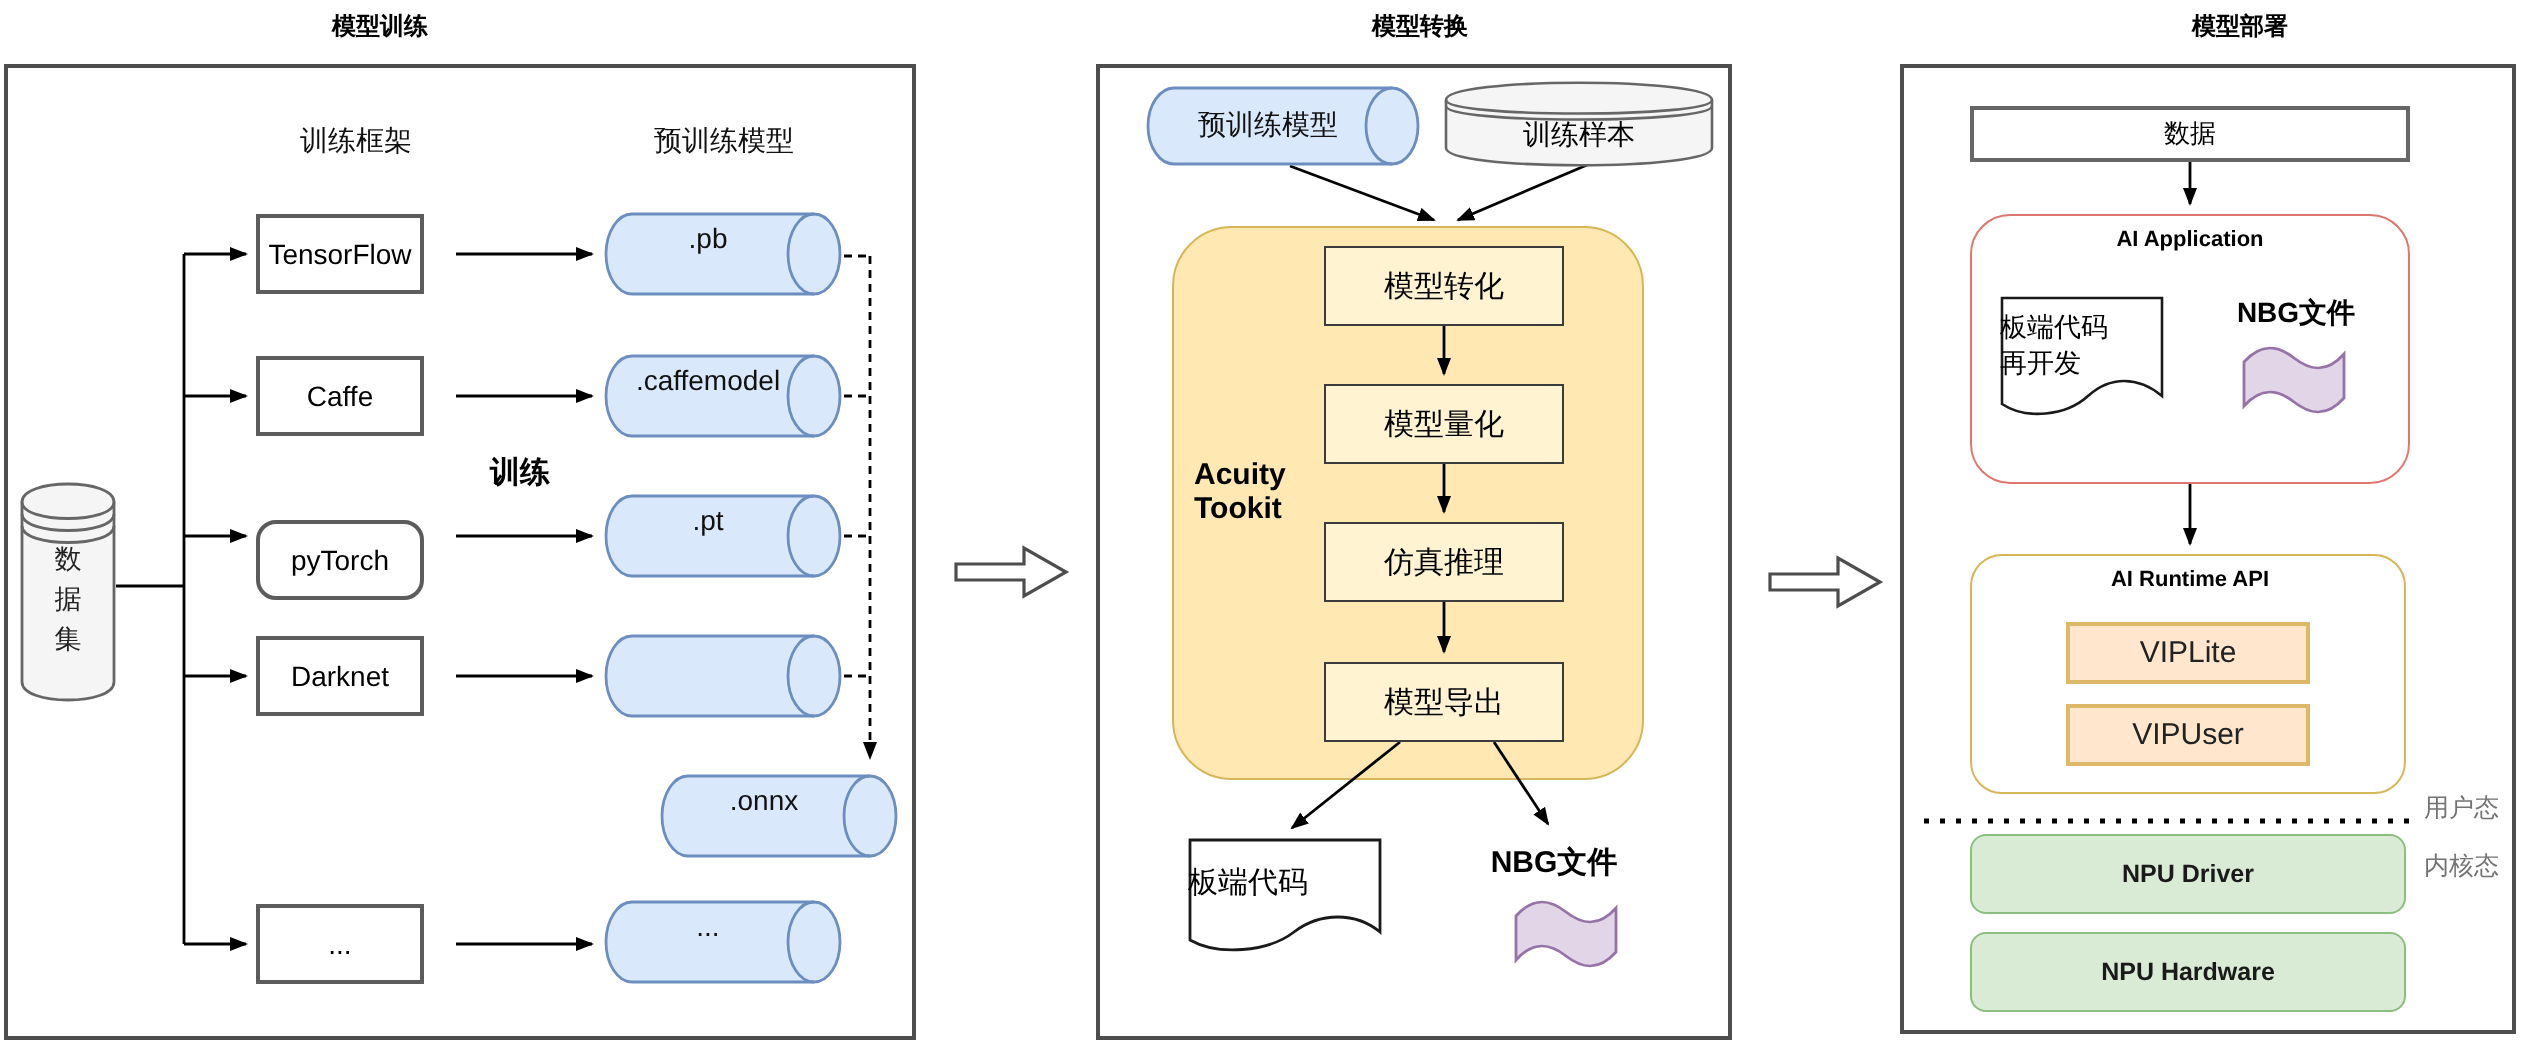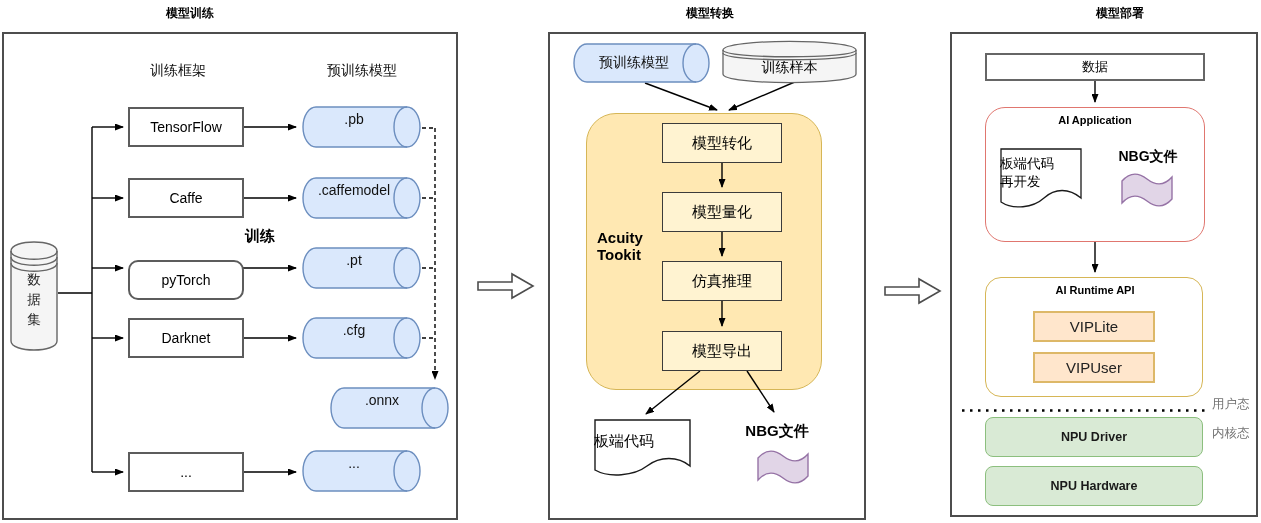--- a/index.html
+++ b/index.html
@@ -3,21 +3,21 @@
 <meta charset="utf-8">
 <style>
   * { margin:0; padding:0; box-sizing:border-box; }
   html,body { background:#fff; }
   body { font-family:"Liberation Sans", sans-serif; color:#000; }
   #canvas { position:relative; width:1261px; height:523px; background:#fff; overflow:hidden; }
   .abs { position:absolute; }
   .panel { position:absolute; border:2px solid #4d4d4d; background:transparent; }
   .ptitle { position:absolute; font-size:12px; font-weight:bold; text-align:center; }
   .colhdr { position:absolute; font-size:14px; text-align:center; color:#111; }
-  .fbox { position:absolute; width:116px; height:40px; border:2px solid #5c5c5c; background:#fff;
+  .fbox { position:absolute; width:84px; height:40px; border:2px solid #5c5c5c; background:#fff;
           display:flex; align-items:center; justify-content:center; font-size:14px; z-index:3; }
   .cyl { position:absolute; width:120px; height:26px; z-index:3; }
   .cyl .lbl { position:absolute; left:0; top:0; width:104px; height:100%; display:flex;
               align-items:center; justify-content:center; font-size:14px; color:#111; }
   .step { position:absolute; width:120px; height:40px; border:1.5px solid #3b3b3b; background:#fff3d1;
           display:flex; align-items:center; justify-content:center; font-size:15px; z-index:3; }
   .overlay { position:absolute; left:0; top:0; z-index:2; }
   .shape { position:absolute; z-index:3; }
   .doclbl { position:absolute; width:100%; z-index:4; }
   .bold { font-weight:bold; }
@@ -140,21 +140,20 @@
       <path d="M14,1 L105,1 A13,20 0 0 1 105,41 L14,41 A13,20 0 0 1 14,1 Z" fill="#dae8fc" stroke="#6c8ebf" stroke-width="1.4"></path>
       <path d="M105,1 A13,20 0 0 0 105,41" fill="none" stroke="#6c8ebf" stroke-width="1.4"></path>
     </svg>
     <span class="lbl">.pt</span>
   </div>
   <div class="cyl" style="left:302px; top:317px;">
     <svg width="120" height="42" viewBox="0 0 120 42">
       <path d="M14,1 L105,1 A13,20 0 0 1 105,41 L14,41 A13,20 0 0 1 14,1 Z" fill="#dae8fc" stroke="#6c8ebf" stroke-width="1.4"></path>
       <path d="M105,1 A13,20 0 0 0 105,41" fill="none" stroke="#6c8ebf" stroke-width="1.4"></path>
     </svg>
-    <span class="lbl">.cfg</span>
   </div>
   <div class="cyl" style="left:330px; top:387px;">
     <svg width="120" height="42" viewBox="0 0 120 42">
       <path d="M14,1 L105,1 A13,20 0 0 1 105,41 L14,41 A13,20 0 0 1 14,1 Z" fill="#dae8fc" stroke="#6c8ebf" stroke-width="1.4"></path>
       <path d="M105,1 A13,20 0 0 0 105,41" fill="none" stroke="#6c8ebf" stroke-width="1.4"></path>
     </svg>
     <span class="lbl">.onnx</span>
   </div>
   <div class="cyl" style="left:302px; top:450px;">
     <svg width="120" height="42" viewBox="0 0 120 42">

